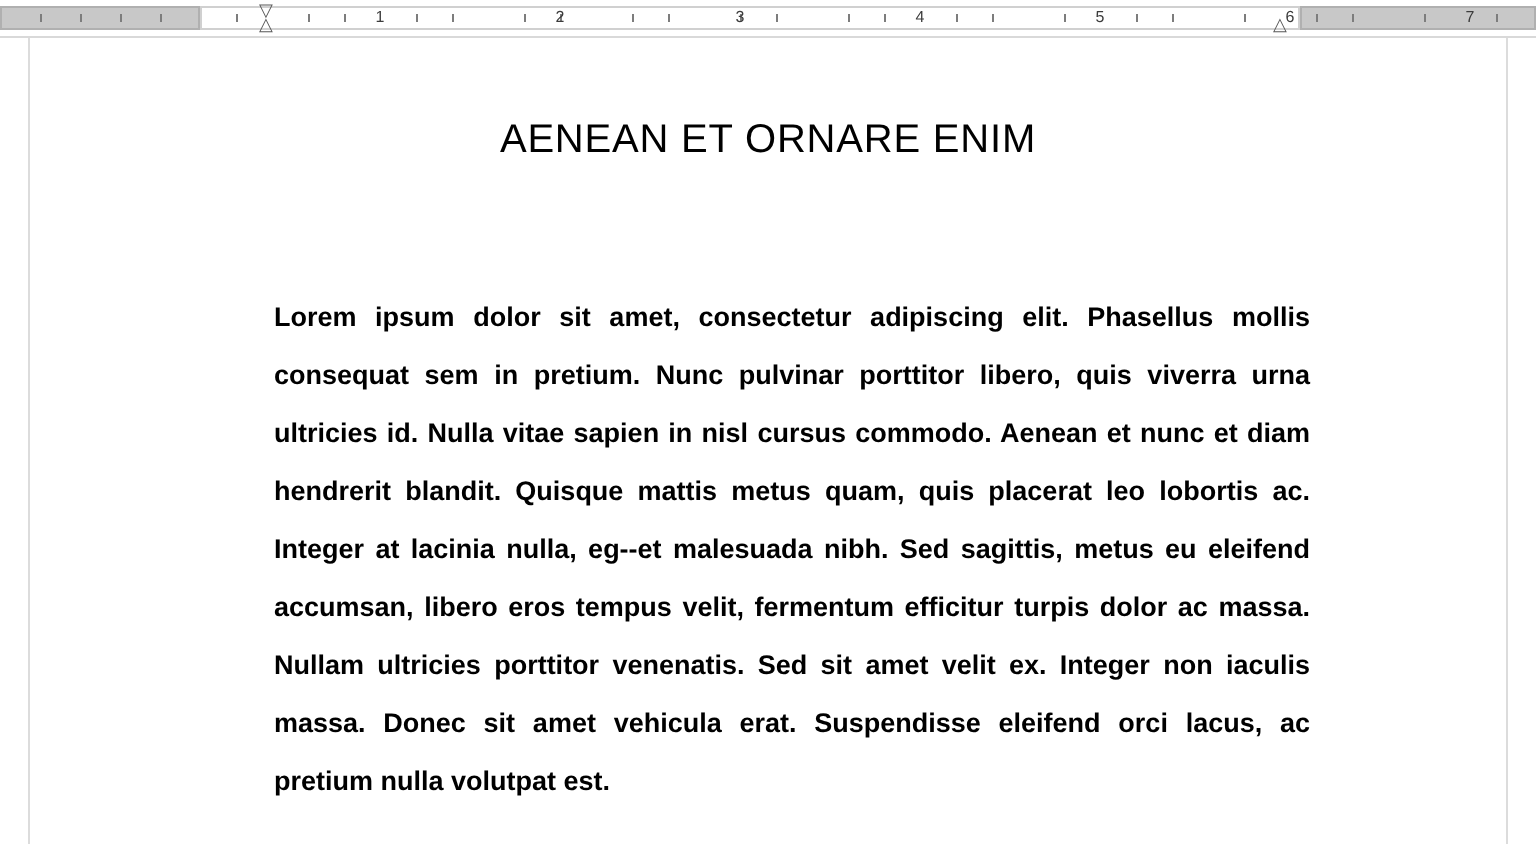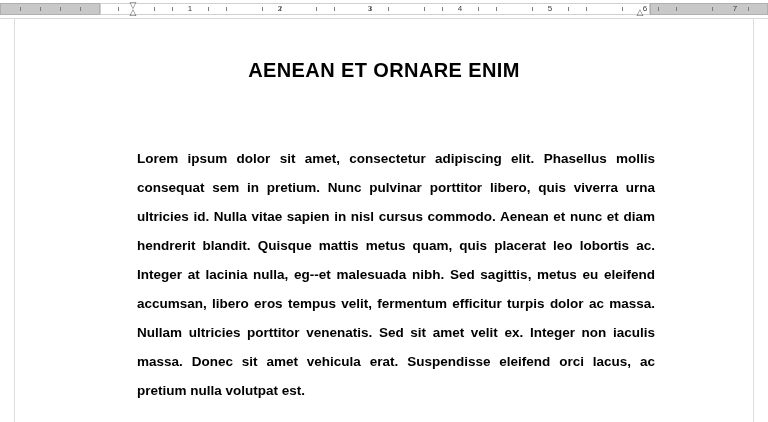--- a/index.html
+++ b/index.html
@@ -95,21 +95,21 @@
     background: #ffffff;
     border-left: 1px solid #dcdcdc;
     border-right: 1px solid #dcdcdc;
     box-sizing: border-box;
   }
   .doc-title {
     margin: 0;
     padding-top: 40px;
     text-align: center;
     font-size: 20px;
-    font-weight: bold;
+    font-weight: normal;
     letter-spacing: 0.4px;
     color: #000000;
     font-family: "Liberation Sans", sans-serif;
   }
   .body-block {
     margin: 0;
     padding: 62px 98px 0 122px;
   }
   .body-par {
     margin: 0;

